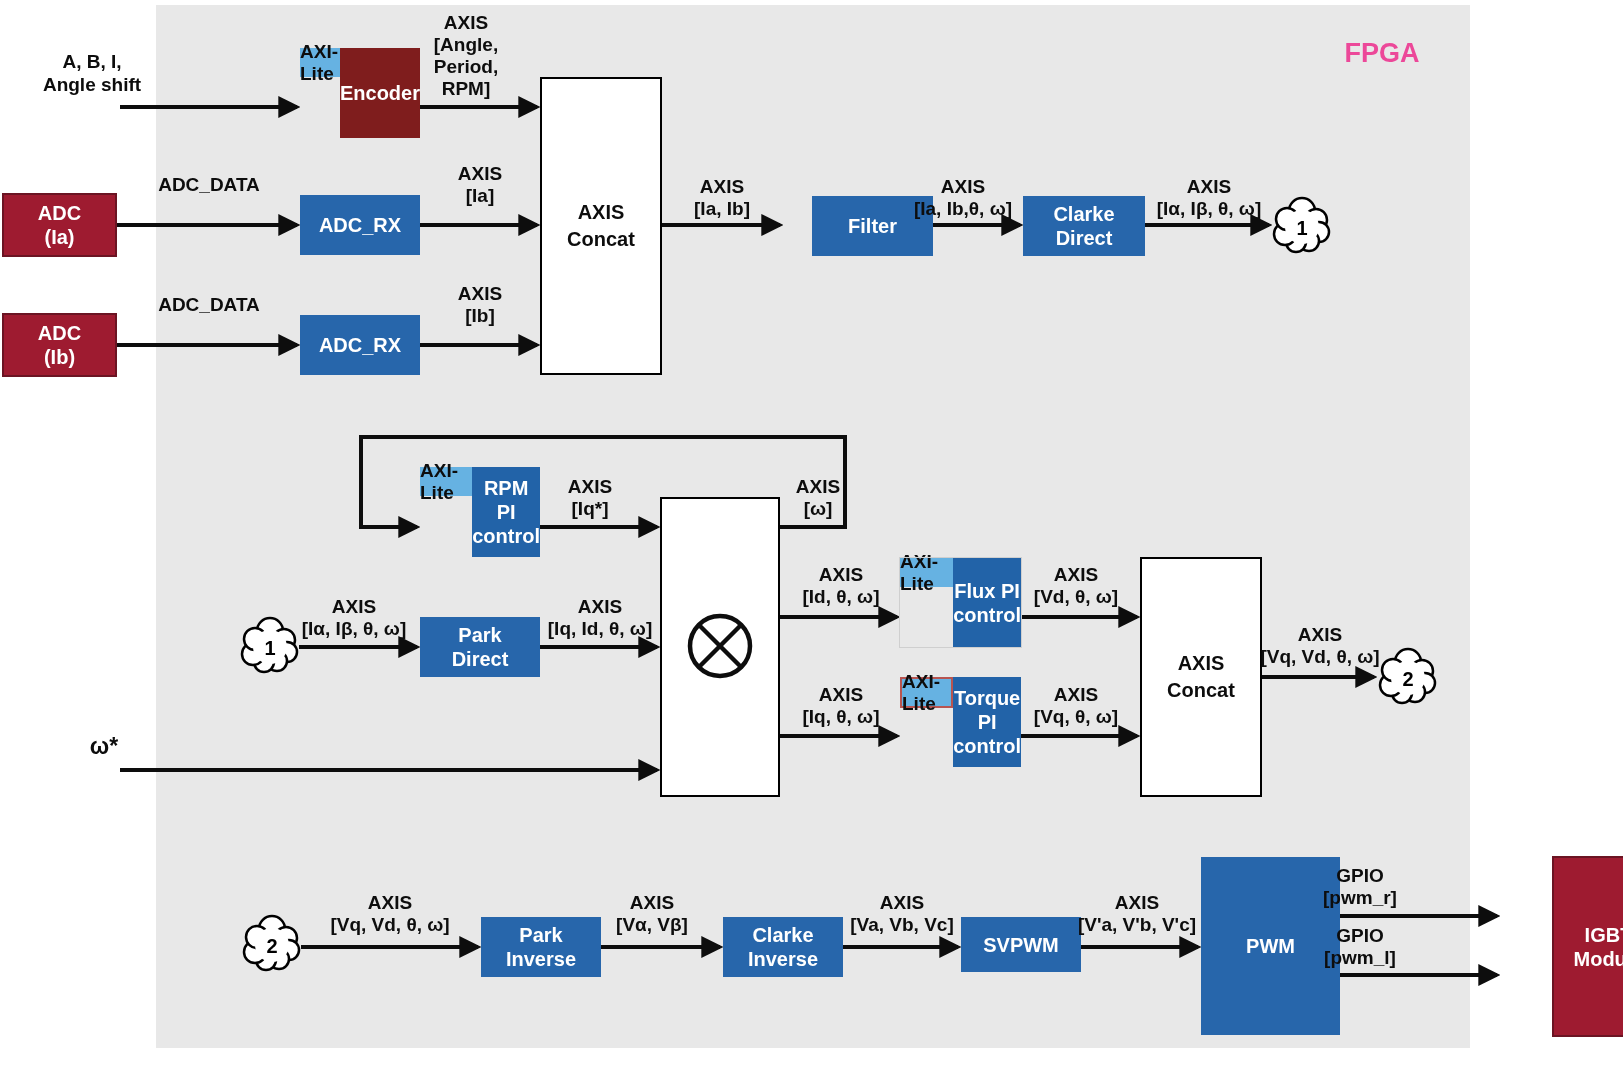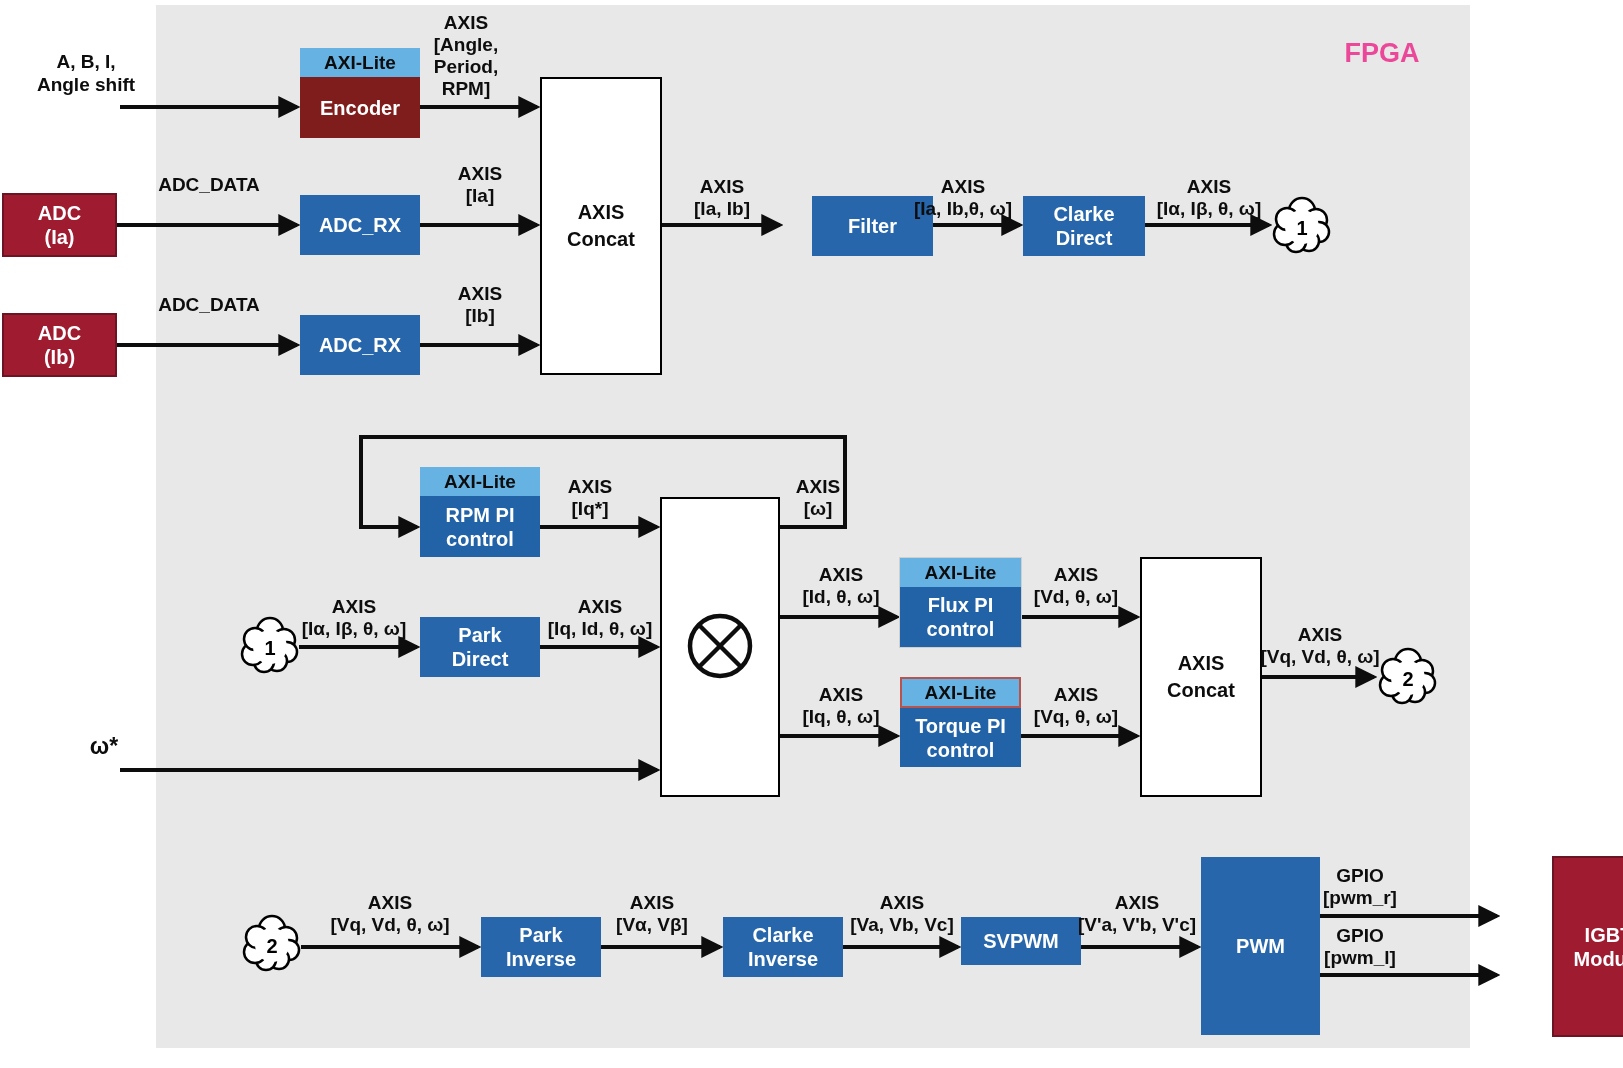--- a/index.html
+++ b/index.html
@@ -5,21 +5,21 @@
   html,body{margin:0;padding:0;background:#ffffff;}
   #stage{position:relative;width:1623px;height:1068px;background:#ffffff;overflow:hidden;
          font-family:"Liberation Sans","DejaVu Sans",sans-serif;font-weight:700;color:#111;}
   #fpga-bg{position:absolute;left:156px;top:5px;width:1314px;height:1043px;background:#e8e8e8;}
   #edges{position:absolute;left:0;top:0;z-index:1;}
   .abs{position:absolute;box-sizing:border-box;z-index:2;}
   .blk{background:#2766ab;color:#fff;display:flex;align-items:center;justify-content:center;
        text-align:center;font-size:20px;line-height:24px;flex-direction:column;}
   .wbox{background:#fff;border:2px solid #000;display:flex;align-items:center;justify-content:center;
         text-align:center;color:#0d0d0d;font-size:20px;line-height:27px;flex-direction:column;}
-  .hblock{display:flex;flex-direction:column;}
+  .hblock{display:flex;flex-direction:row;}
   .hhead{height:29px;background:#66b2e2;color:#0d0d0d;display:flex;align-items:center;justify-content:center;
          font-size:19px;box-sizing:border-box;}
   .hhead.torque{border:2px solid #b85450;height:31px;}
   .hbody{flex:1;display:flex;align-items:center;justify-content:center;flex-direction:column;
          color:#fff;font-size:20px;line-height:24px;text-align:center;}
   .navy{background:#7f1d1d;}
   .pi{background:#2263a8;}
   .fluxline{outline:1px solid #cfcfcf;}
   .redblk{background:#9e1b30;border:2px solid #6b1423;color:#fff;display:flex;align-items:center;justify-content:center;
           flex-direction:column;text-align:center;font-size:20px;line-height:24px;}
@@ -204,28 +204,28 @@
     </div>
 
   <div class="abs blk" style="left:481px;top:917px;width:120px;height:60px">
       <div>Park</div>
       <div>Inverse</div>
     </div>
   <div class="abs blk" style="left:723px;top:917px;width:120px;height:60px">
       <div>Clarke</div>
       <div>Inverse</div>
     </div>
-  <div class="abs blk" style="left:961px;top:917px;width:120px;height:48px">
+  <div class="abs blk" style="left:961px;top:917px;width:120px;height:55px">
       <div>SVPWM</div>
     </div>
-  <div class="abs blk" style="left:1201px;top:857px;width:119px;height:178px">
+  <div class="abs blk" style="left:1201px;top:857px;width:139px;height:178px">
       <div>PWM</div>
     </div>
 
-  <div class="elabel" style="left:86px;top:50px;line-height:23px">
+  <div class="elabel" style="left:92px;top:50px;line-height:23px">
       <div>A, B, I,</div>
       <div>Angle shift</div>
     </div>
   <div id="omega-ref" style="left:104px;top:733px">ω*</div>
 
   <div class="elabel" style="left:466px;top:12px">
       <div>AXIS</div>
       <div>[Angle,</div>
       <div>Period,</div>
       <div>RPM]</div>

